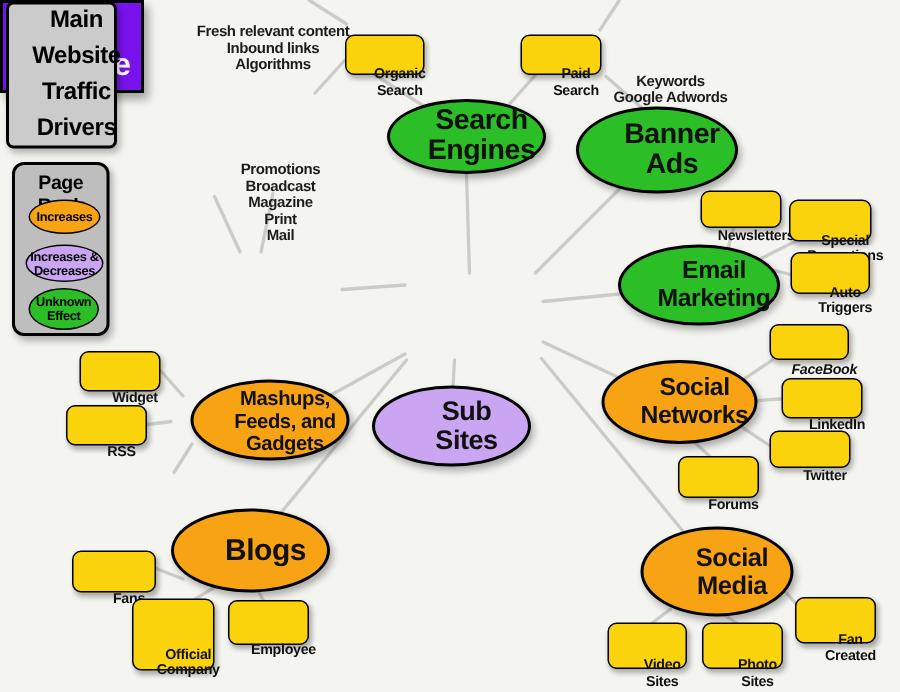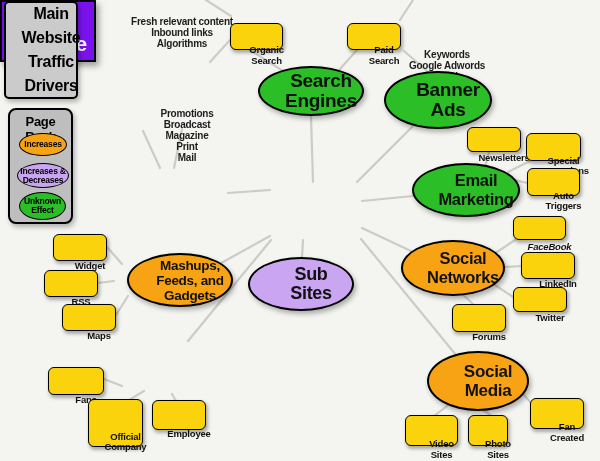--- a/index.html
+++ b/index.html
@@ -161,20 +161,23 @@
   </div>
   <div class="node orange" style="left:427px;top:351px;width:102px;height:60px;font-size:17px;line-height:19px;">
     <span class="lbl">Social
 Media</span>
   </div>
   <div class="node orange" style="left:127px;top:253px;width:106px;height:54px;font-size:13.5px;line-height:15px;">
     <span class="lbl">Mashups,
 Feeds, and
 Gadgets</span>
   </div>
+  <div class="node orange" style="left:114px;top:339px;width:106px;height:56px;font-size:20px;line-height:20px;">
+    <span class="lbl">Blogs</span>
+  </div>
   <div class="node lavender" style="left:248px;top:257px;width:106px;height:54px;font-size:18px;line-height:19px;">
     <span class="lbl">Sub
 Sites</span>
   </div>
 
   <div class="leaf" style="left:230px;top:23px;width:53px;height:27px;">
     <span class="lbl">Organic
 Search</span>
   </div>
   <div class="leaf" style="left:347px;top:23px;width:54px;height:27px;">
@@ -201,37 +204,34 @@
   <div class="leaf" style="left:513px;top:287px;width:54px;height:25px;">
     <span class="lbl">Twitter</span>
   </div>
   <div class="leaf" style="left:452px;top:304px;width:54px;height:28px;">
     <span class="lbl">Forums</span>
   </div>
   <div class="leaf" style="left:405px;top:415px;width:53px;height:31px;">
     <span class="lbl">Video
 Sites</span>
   </div>
-  <div class="leaf" style="left:468px;top:415px;width:40px;height:31px;">
+  <div class="leaf" style="left:468px;top:415px;width:54px;height:31px;">
     <span class="lbl">Photo
 Sites</span>
   </div>
   <div class="leaf" style="left:530px;top:398px;width:54px;height:31px;">
     <span class="lbl">Fan
 Created</span>
   </div>
   <div class="leaf" style="left:53px;top:234px;width:54px;height:27px;">
     <span class="lbl">Widget</span>
   </div>
   <div class="leaf" style="left:44px;top:270px;width:54px;height:27px;">
     <span class="lbl">RSS</span>
   </div>
-  <div class="leaf" style="left:62px;top:304px;width:54px;height:27px;">
-    <span class="lbl">Maps</span>
-  </div>
   <div class="leaf" style="left:48px;top:367px;width:56px;height:28px;">
     <span class="lbl">Fans</span>
   </div>
   <div class="leaf" style="left:88px;top:399px;width:55px;height:48px;">
     <span class="lbl">Official
 Company</span>
   </div>
   <div class="leaf" style="left:152px;top:400px;width:54px;height:30px;">
     <span class="lbl">Employee</span>
   </div>

